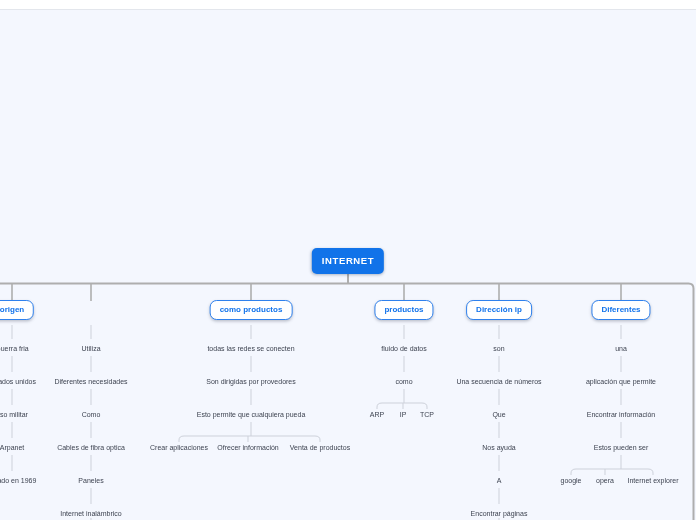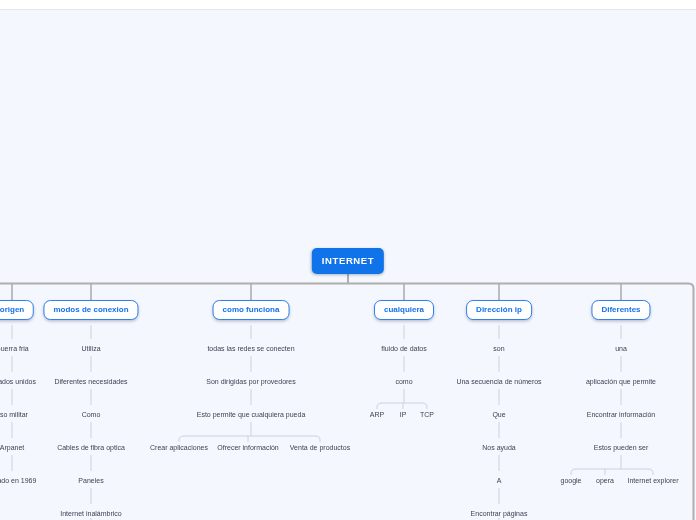--- a/index.html
+++ b/index.html
@@ -71,23 +71,22 @@
       <path d="M621,389 V405" class="sub"></path>
       <path d="M621,422 V438" class="sub"></path>
       <path d="M621,455 V469" class="sub"></path>
       <path d="M571,475 V473 Q571,469 576,469 H648 Q653,469 653,473 V475" class="sub"></path>
       <path d="M605,469 V475" class="sub"></path>
     </svg>
 
   <div class="root-node" style="left:348px">INTERNET</div>
 
   <div class="branch-node" style="left:12px">origen</div>
-  <div class="branch-node" style="left:91px">modos de conexion</div>
-  <div class="branch-node" style="left:251px">como funciona</div>
-  <div class="branch-node" style="left:404px">cualquiera</div>
+  <div class="branch-node" style="left:251px">como productos</div>
+  <div class="branch-node" style="left:404px">productos</div>
   <div class="branch-node" style="left:499px">Dirección ip</div>
   <div class="branch-node" style="left:621px">Diferentes</div>
 <div class="map-label" style="left: 12px; top: 348px;">Guerra fria</div>
     <div class="map-label" style="left: 12px; top: 381px;">Estados unidos</div>
     <div class="map-label" style="left: 12px; top: 414px;">uso militar</div>
     <div class="map-label" style="left: 12px; top: 447px;">Arpanet</div>
     <div class="map-label" style="left: 12px; top: 480px;">creado en 1969</div>
     <div class="map-label" style="left: 91px; top: 348px;">Utiliza</div>
     <div class="map-label" style="left: 91px; top: 381px;">Diferentes necesidades</div>
     <div class="map-label" style="left: 91px; top: 414px;">Como</div>

